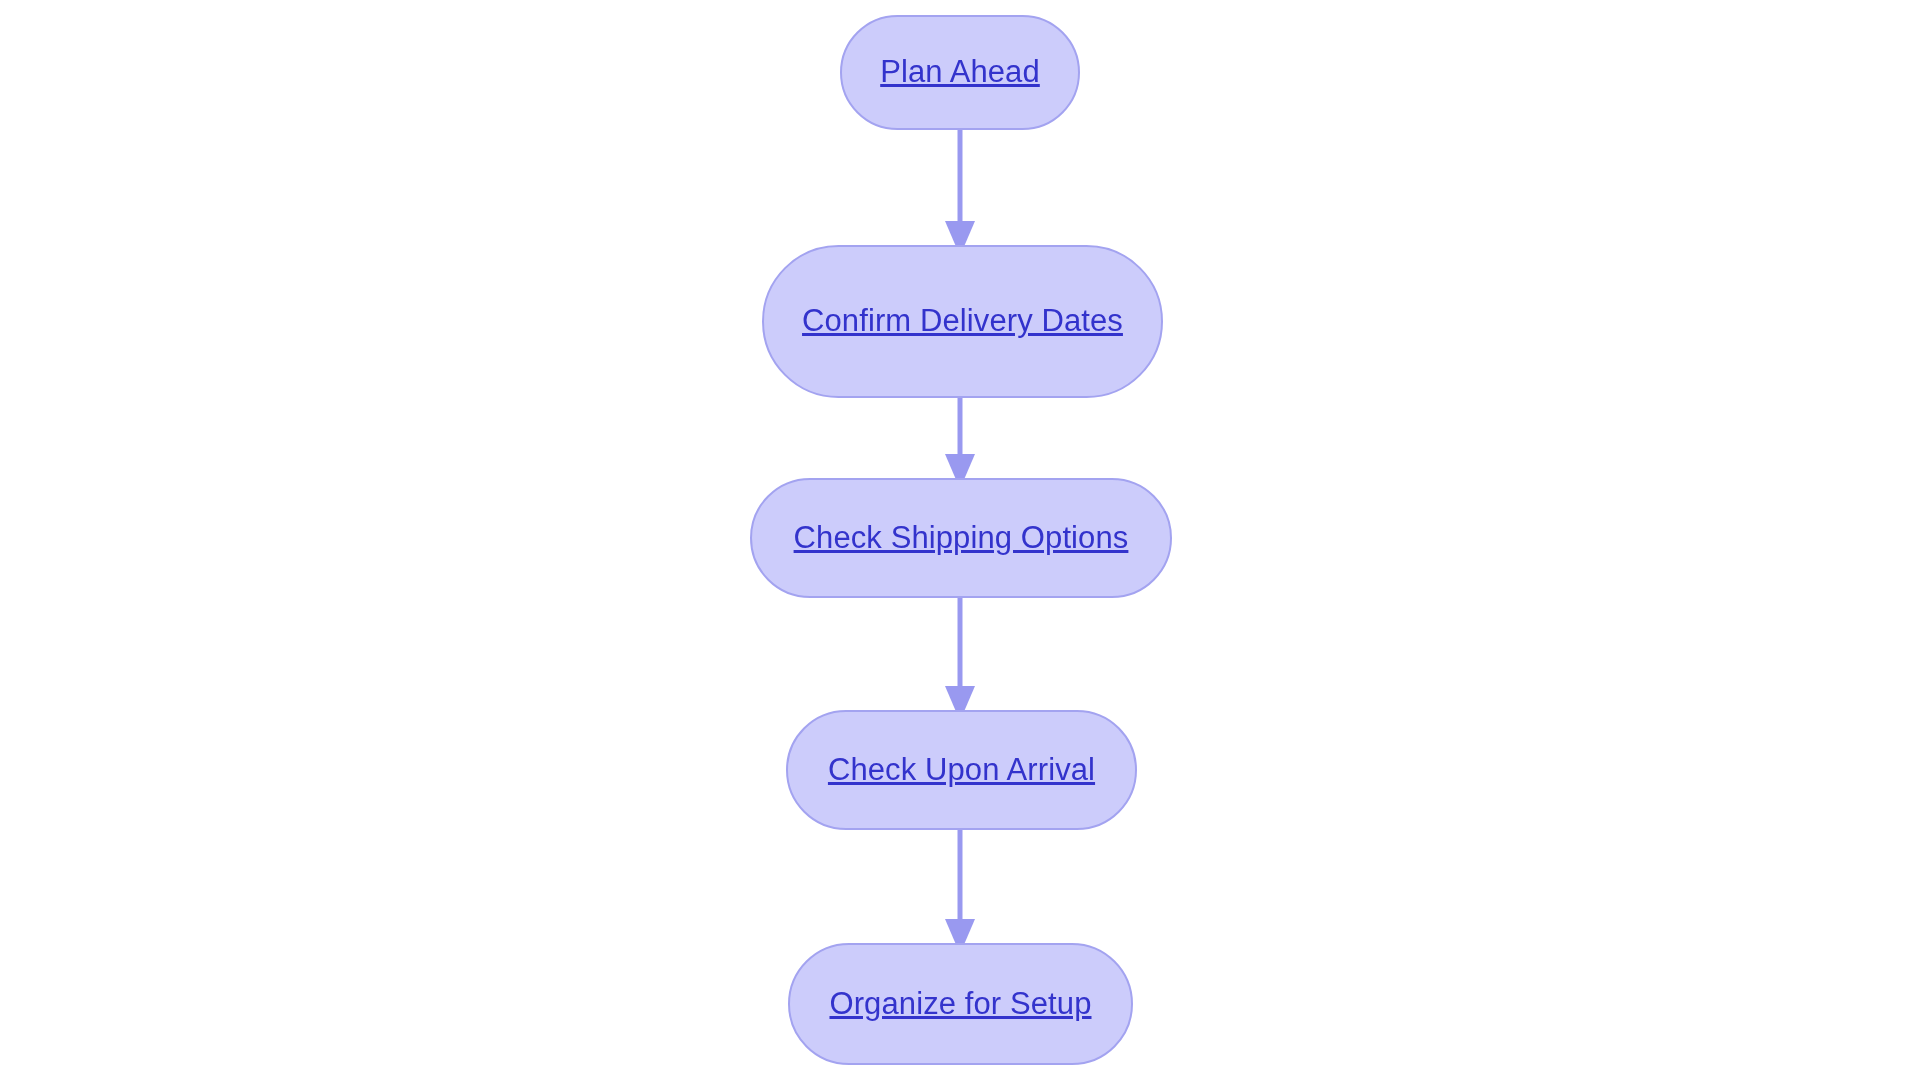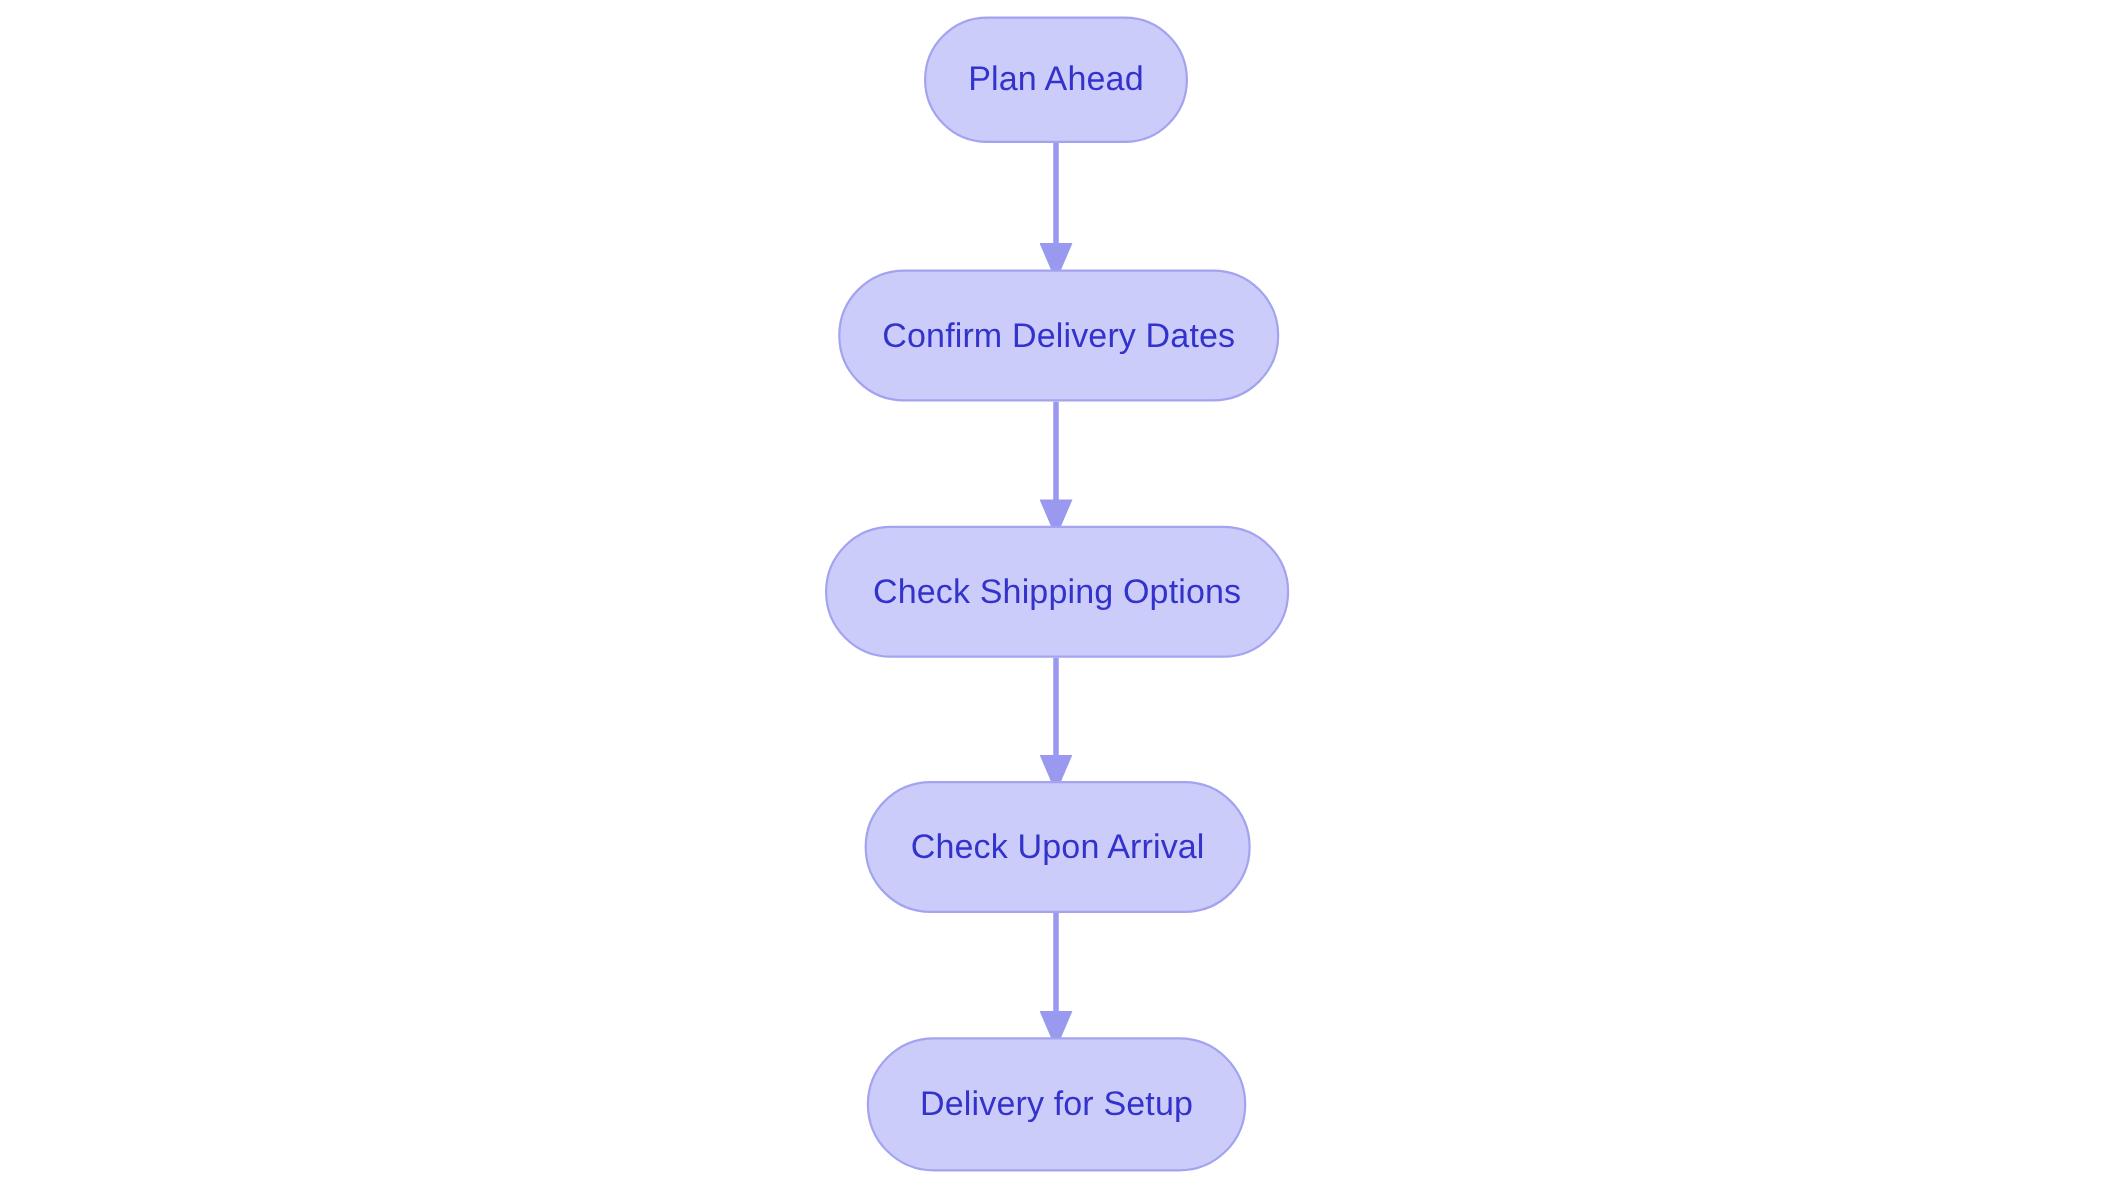--- a/index.html
+++ b/index.html
@@ -46,20 +46,21 @@
   }
 
   .flow-node-label {
     color: #3333cc;
     font-family: "Liberation Sans", sans-serif;
     font-size: 31px;
     font-weight: 400;
     line-height: 1.1;
     letter-spacing: 0.1px;
     white-space: nowrap;
+    text-decoration: underline;
   }
 </style>
 </head>
 <body style="width: 1920px; height: 1083px;">
 
 <div id="flow-canvas" style="width: 1920px; height: 1083px; background: rgb(255, 255, 255);">
 
   <svg id="connector-layer" viewBox="0 0 1920 1083" width="1920" height="1083" aria-hidden="true">
     <defs>
       <marker id="arrowhead" markerWidth="7" markerHeight="6" refX="0.4" refY="3" orient="auto" markerUnits="strokeWidth">
@@ -71,29 +72,29 @@
         <line x1="960" y1="365" x2="960" y2="456" stroke="#9999f0" stroke-width="5" marker-end="url(#arrowhead)"></line>
         <line x1="960" y1="598" x2="960" y2="688" stroke="#9999f0" stroke-width="5" marker-end="url(#arrowhead)"></line>
         <line x1="960" y1="830" x2="960" y2="921" stroke="#9999f0" stroke-width="5" marker-end="url(#arrowhead)"></line>
       </g>
   </svg>
 
   <div class="flow-node" style="left: 840px; top: 15px; width: 240px; height: 115px; background: rgb(204, 204, 251); border-color: rgb(163, 163, 240);">
     <span class="flow-node-label" style="color: rgb(51, 51, 204); font-size: 31px;">Plan Ahead</span>
   </div>
 
-  <div class="flow-node" style="left: 762px; top: 245px; width: 401px; height: 120px; background: rgb(204, 204, 251); border-color: rgb(163, 163, 240);">
+  <div class="flow-node" style="left: 762px; top: 245px; width: 401px; height: 153px; background: rgb(204, 204, 251); border-color: rgb(163, 163, 240);">
     <span class="flow-node-label" style="color: rgb(51, 51, 204); font-size: 31px;">Confirm Delivery Dates</span>
   </div>
 
   <div class="flow-node" style="left: 750px; top: 478px; width: 422px; height: 120px; background: rgb(204, 204, 251); border-color: rgb(163, 163, 240); text-align: right;">
     <span class="flow-node-label" style="color: rgb(51, 51, 204); font-size: 31px;">Check Shipping Options</span>
   </div>
 
   <div class="flow-node" style="left: 786px; top: 710px; width: 351px; height: 120px; background: rgb(204, 204, 251); border-color: rgb(163, 163, 240);">
     <span class="flow-node-label" style="color: rgb(51, 51, 204); font-size: 31px;">Check Upon Arrival</span>
   </div>
 
   <div class="flow-node" style="left: 788px; top: 943px; width: 345px; height: 122px; background: rgb(204, 204, 251); border-color: rgb(163, 163, 240);">
-    <span class="flow-node-label" style="color: rgb(51, 51, 204); font-size: 31px;">Delivery for Setup</span>
+    <span class="flow-node-label" style="color: rgb(51, 51, 204); font-size: 31px;">Organize for Setup</span>
   </div>
 
 </div>
 
 </body></html>

